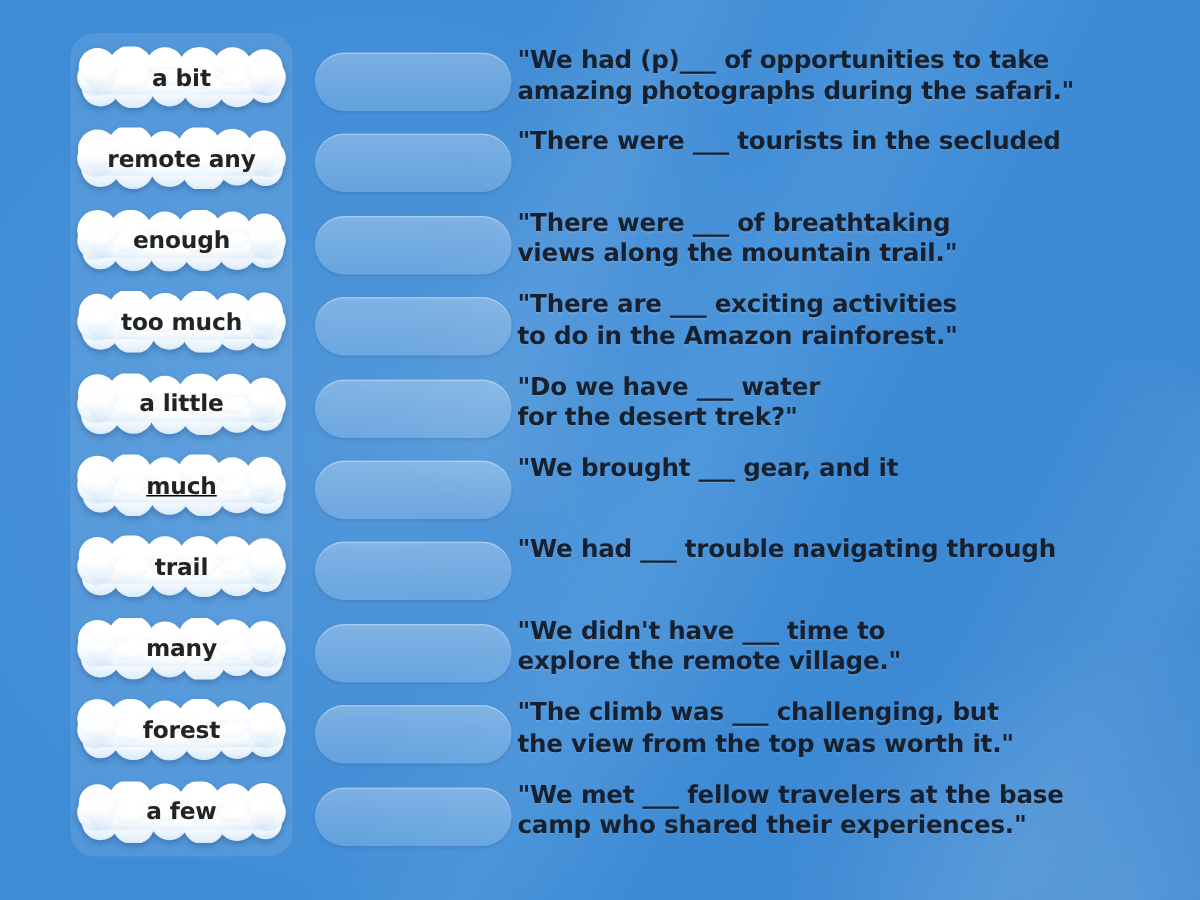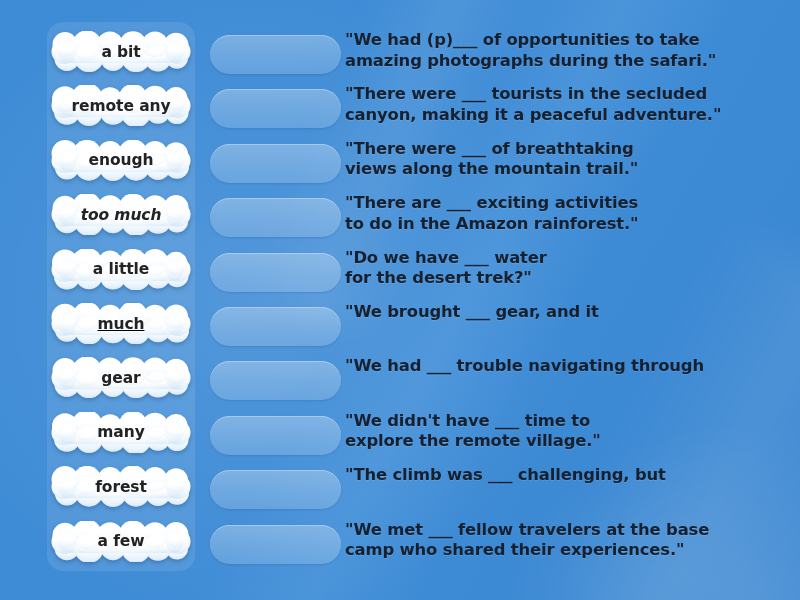--- a/index.html
+++ b/index.html
@@ -254,21 +254,21 @@
             <circle cx="62" cy="27.5" r="13.5"></circle>
             <circle cx="85" cy="26.7" r="14"></circle>
             <circle cx="107" cy="27.5" r="12.5"></circle>
             <circle cx="126" cy="26.7" r="12"></circle>
             <circle cx="13" cy="20.5" r="12.5"></circle>
             <circle cx="127" cy="20.5" r="12.5"></circle>
           </g>
         </svg>
         <span class="cloud-label">enough</span>
       </div>
-      <div class="cloud-tile" style="top: 194.2px; left: 51px; font-style: italic;">
+      <div class="cloud-tile" style="top: 194.2px; left: 51px;">
         <svg class="cloud-art" viewBox="0 0 140 41" width="140" height="41" xmlns="http://www.w3.org/2000/svg" preserveAspectRatio="none" aria-hidden="true">
           <defs>
             <linearGradient id="cg3" x1="0" y1="0" x2="0" y2="1">
               <stop offset="0%" stop-color="#ffffff"></stop>
               <stop offset="42%" stop-color="#ffffff"></stop>
               <stop offset="78%" stop-color="#eef6fd"></stop>
               <stop offset="100%" stop-color="#dcebf9"></stop>
             </linearGradient>
             <radialGradient id="cs3" cx="0.5" cy="0.35" r="0.75">
               <stop offset="55%" stop-color="#ffffff" stop-opacity="0"></stop>
@@ -456,21 +456,21 @@
             <circle cx="16" cy="27.5" r="12.5"></circle>
             <circle cx="38" cy="26.7" r="14.5"></circle>
             <circle cx="62" cy="27.5" r="12.5"></circle>
             <circle cx="85" cy="26.7" r="14.5"></circle>
             <circle cx="107" cy="27.5" r="13"></circle>
             <circle cx="126" cy="26.7" r="11"></circle>
             <circle cx="13" cy="20.5" r="12.5"></circle>
             <circle cx="127" cy="20.5" r="12.5"></circle>
           </g>
         </svg>
-        <span class="cloud-label">gear</span>
+        <span class="cloud-label">trail</span>
       </div>
       <div class="cloud-tile" style="top: 411.8px; left: 51px;">
         <svg class="cloud-art" viewBox="0 0 140 41" width="140" height="41" xmlns="http://www.w3.org/2000/svg" preserveAspectRatio="none" aria-hidden="true">
           <defs>
             <linearGradient id="cg7" x1="0" y1="0" x2="0" y2="1">
               <stop offset="0%" stop-color="#ffffff"></stop>
               <stop offset="42%" stop-color="#ffffff"></stop>
               <stop offset="78%" stop-color="#eef6fd"></stop>
               <stop offset="100%" stop-color="#dcebf9"></stop>
             </linearGradient>
@@ -631,21 +631,20 @@
       <div class="drop-zone" style="top: 470.2px;"><span></span></div>
       <div class="drop-zone" style="top: 524.6px;"><span></span></div>
     </div>
   <div id="sentences-layer">
       <div class="sentence" style="top: 30px;">
         <div>"We had (p)___ of opportunities to take</div>
         <div>amazing photographs during the safari."</div>
       </div>
       <div class="sentence" style="top: 84.4px;">
         <div>"There were ___ tourists in the secluded</div>
-        <div>canyon, making it a peaceful adventure."</div>
       </div>
       <div class="sentence" style="top: 138.8px;">
         <div>"There were ___ of breathtaking</div>
         <div>views along the mountain trail."</div>
       </div>
       <div class="sentence" style="top: 193.2px;">
         <div>"There are ___ exciting activities</div>
         <div>to do in the Amazon rainforest."</div>
       </div>
       <div class="sentence" style="top: 247.6px;">
@@ -657,20 +656,21 @@
       </div>
       <div class="sentence" style="top: 356.4px;">
         <div>"We had ___ trouble navigating through</div>
       </div>
       <div class="sentence" style="top: 410.8px;">
         <div>"We didn't have ___ time to</div>
         <div>explore the remote village."</div>
       </div>
       <div class="sentence" style="top: 465.2px;">
         <div>"The climb was ___ challenging, but</div>
+        <div>the view from the top was worth it."</div>
       </div>
       <div class="sentence" style="top: 519.6px;">
         <div>"We met ___ fellow travelers at the base</div>
         <div>camp who shared their experiences."</div>
       </div>
     </div>
 
 </div>
 
 </body></html>

